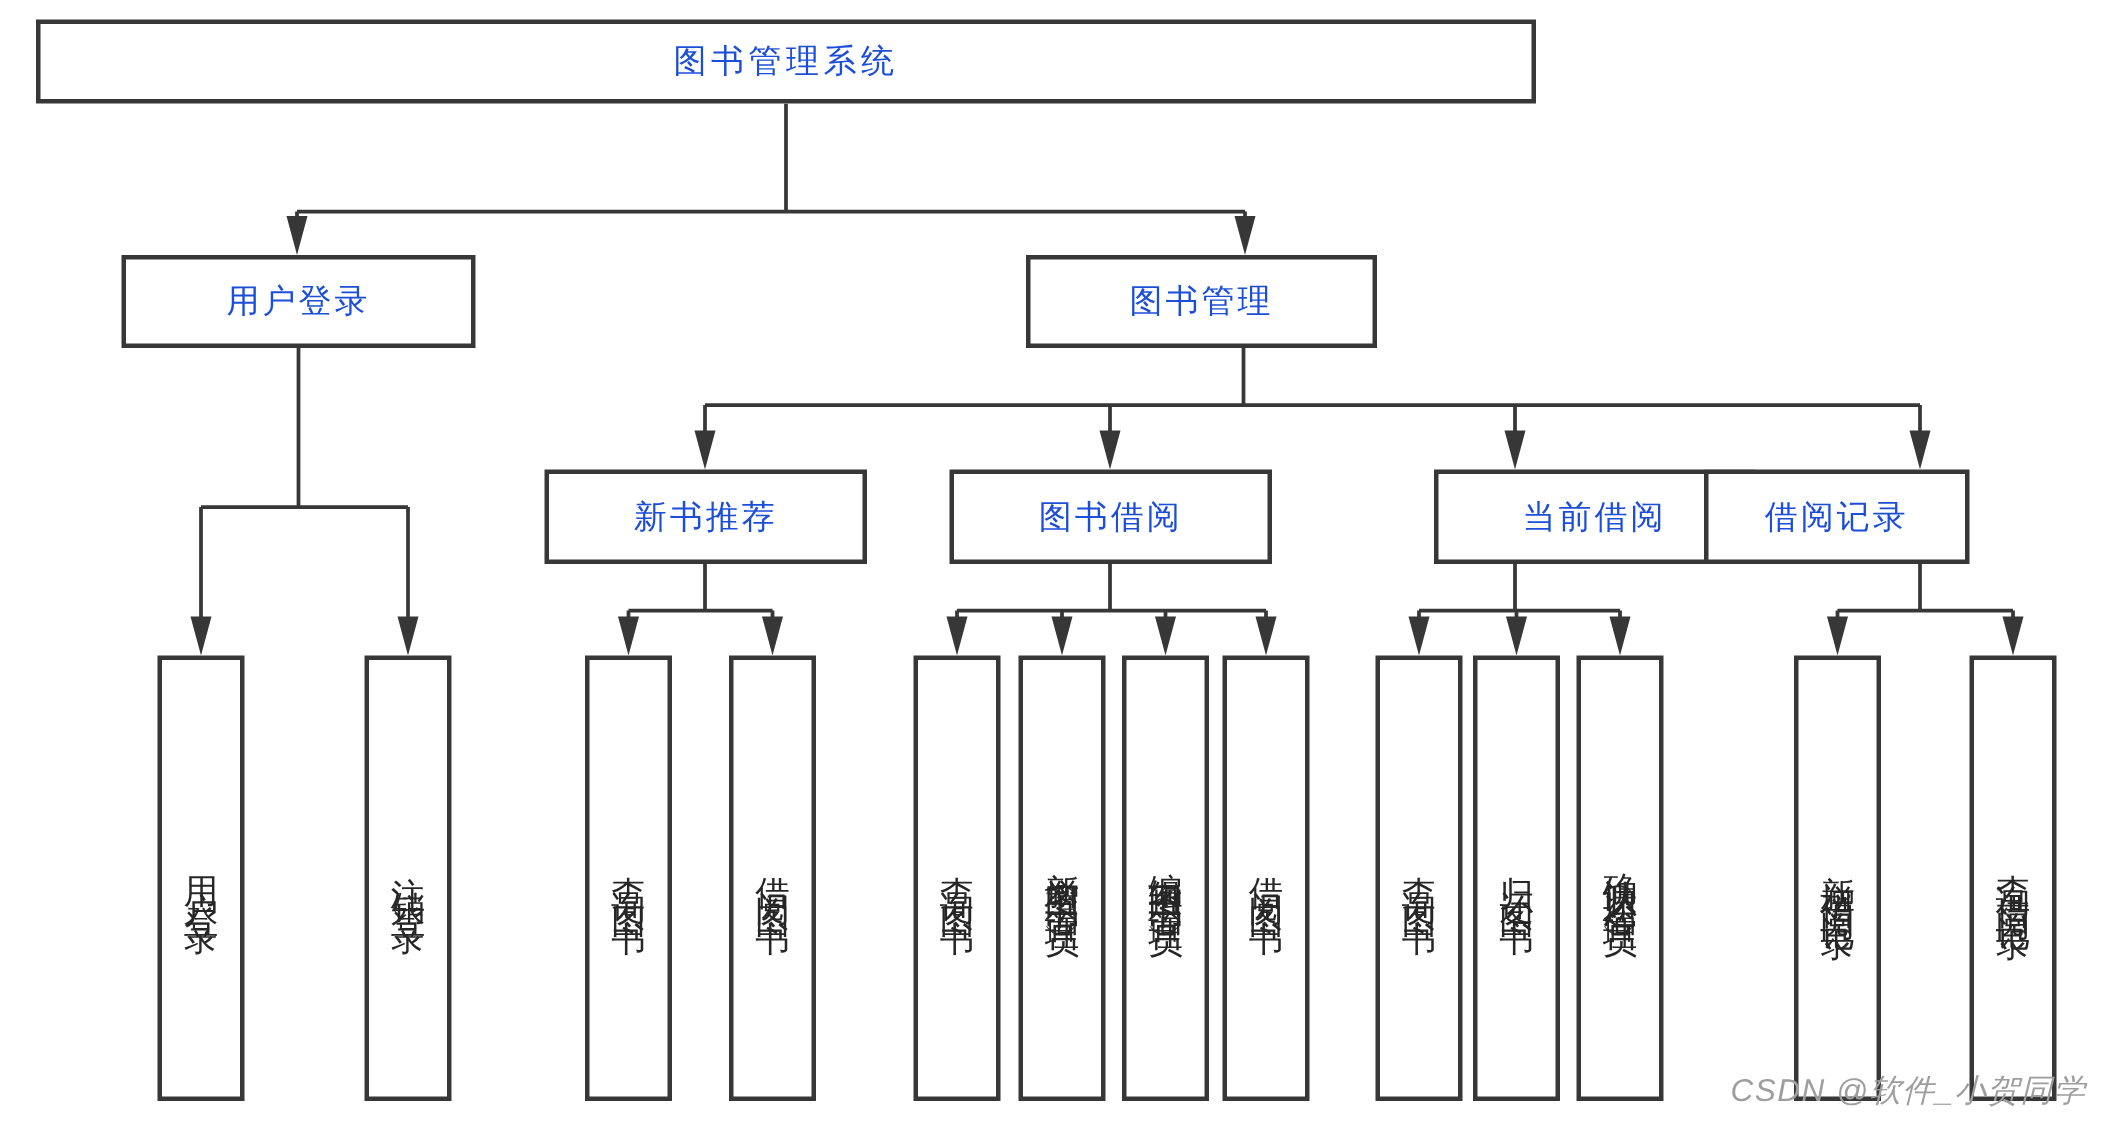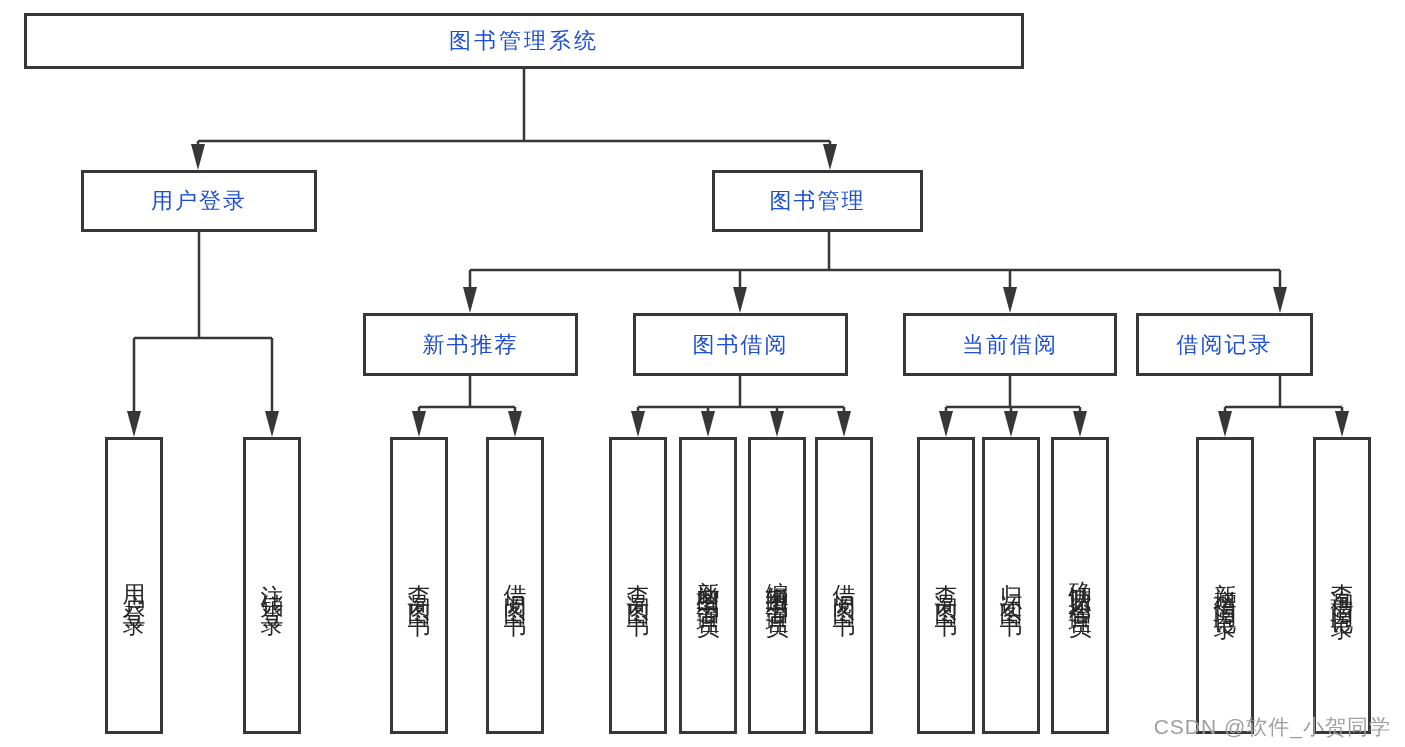--- a/index.html
+++ b/index.html
@@ -15,25 +15,25 @@
     position:absolute;
     box-sizing:border-box;
     border:3px solid #373737;
     background:#ffffff;
     display:flex;align-items:center;justify-content:center;
     color:#1d4ed8;
   }
   .node--h{font-size:22px;letter-spacing:2px;white-space:nowrap;}
   .node--root{left:24px;top:13px;width:1000px;height:56px;letter-spacing:3px;}
   .node--l2a{left:81px;top:170px;width:236px;height:62px;}
-  .node--l2b{left:712px;top:170px;width:211px;height:62px;}
+  .node--l2b{left:684px;top:170px;width:234px;height:62px;}
   .node--l3{top:313px;height:63px;}
   .node--l3a{left:363px;width:215px;}
   .node--l3b{left:633px;width:215px;text-align:center;}
-  .node--l3c{left:903px;width:214px;}
+  .node--l3c{left:956px;width:214px;}
   .node--l3d{left:1136px;width:177px;}
   .leaf{
     position:absolute;top:437px;height:297px;width:58px;
     box-sizing:border-box;border:3px solid #373737;background:#fff;
     display:flex;align-items:center;justify-content:center;
   }
   .leaf span{
     writing-mode:vertical-rl;
     text-orientation:mixed;
     line-height:1;
@@ -46,20 +46,21 @@
   .leaf--long span{letter-spacing:5px;}
   .lf-a{left:105px;} .lf-b{left:243px;}
   .lf-c{left:390px;} .lf-d{left:486px;}
   .lf-e{left:609px;} .lf-f{left:679px;} .lf-g{left:748px;} .lf-h{left:815px;}
   .lf-i{left:917px;} .lf-j{left:982px;} .lf-k{left:1051px;}
   .lf-l{left:1196px;} .lf-m{left:1313px;}
   .watermark{
     position:absolute;right:14px;bottom:6px;
     font-size:21px;color:#9e9e9e;letter-spacing:1px;
     white-space:nowrap;
+    font-style:italic;
   }
 </style>
 </head>
 <body>
 
 <div class="canvas">
 
   <svg class="connectors" viewBox="0 0 1405 747" xmlns="http://www.w3.org/2000/svg" aria-hidden="true">
     <defs>
       <g id="ah">

